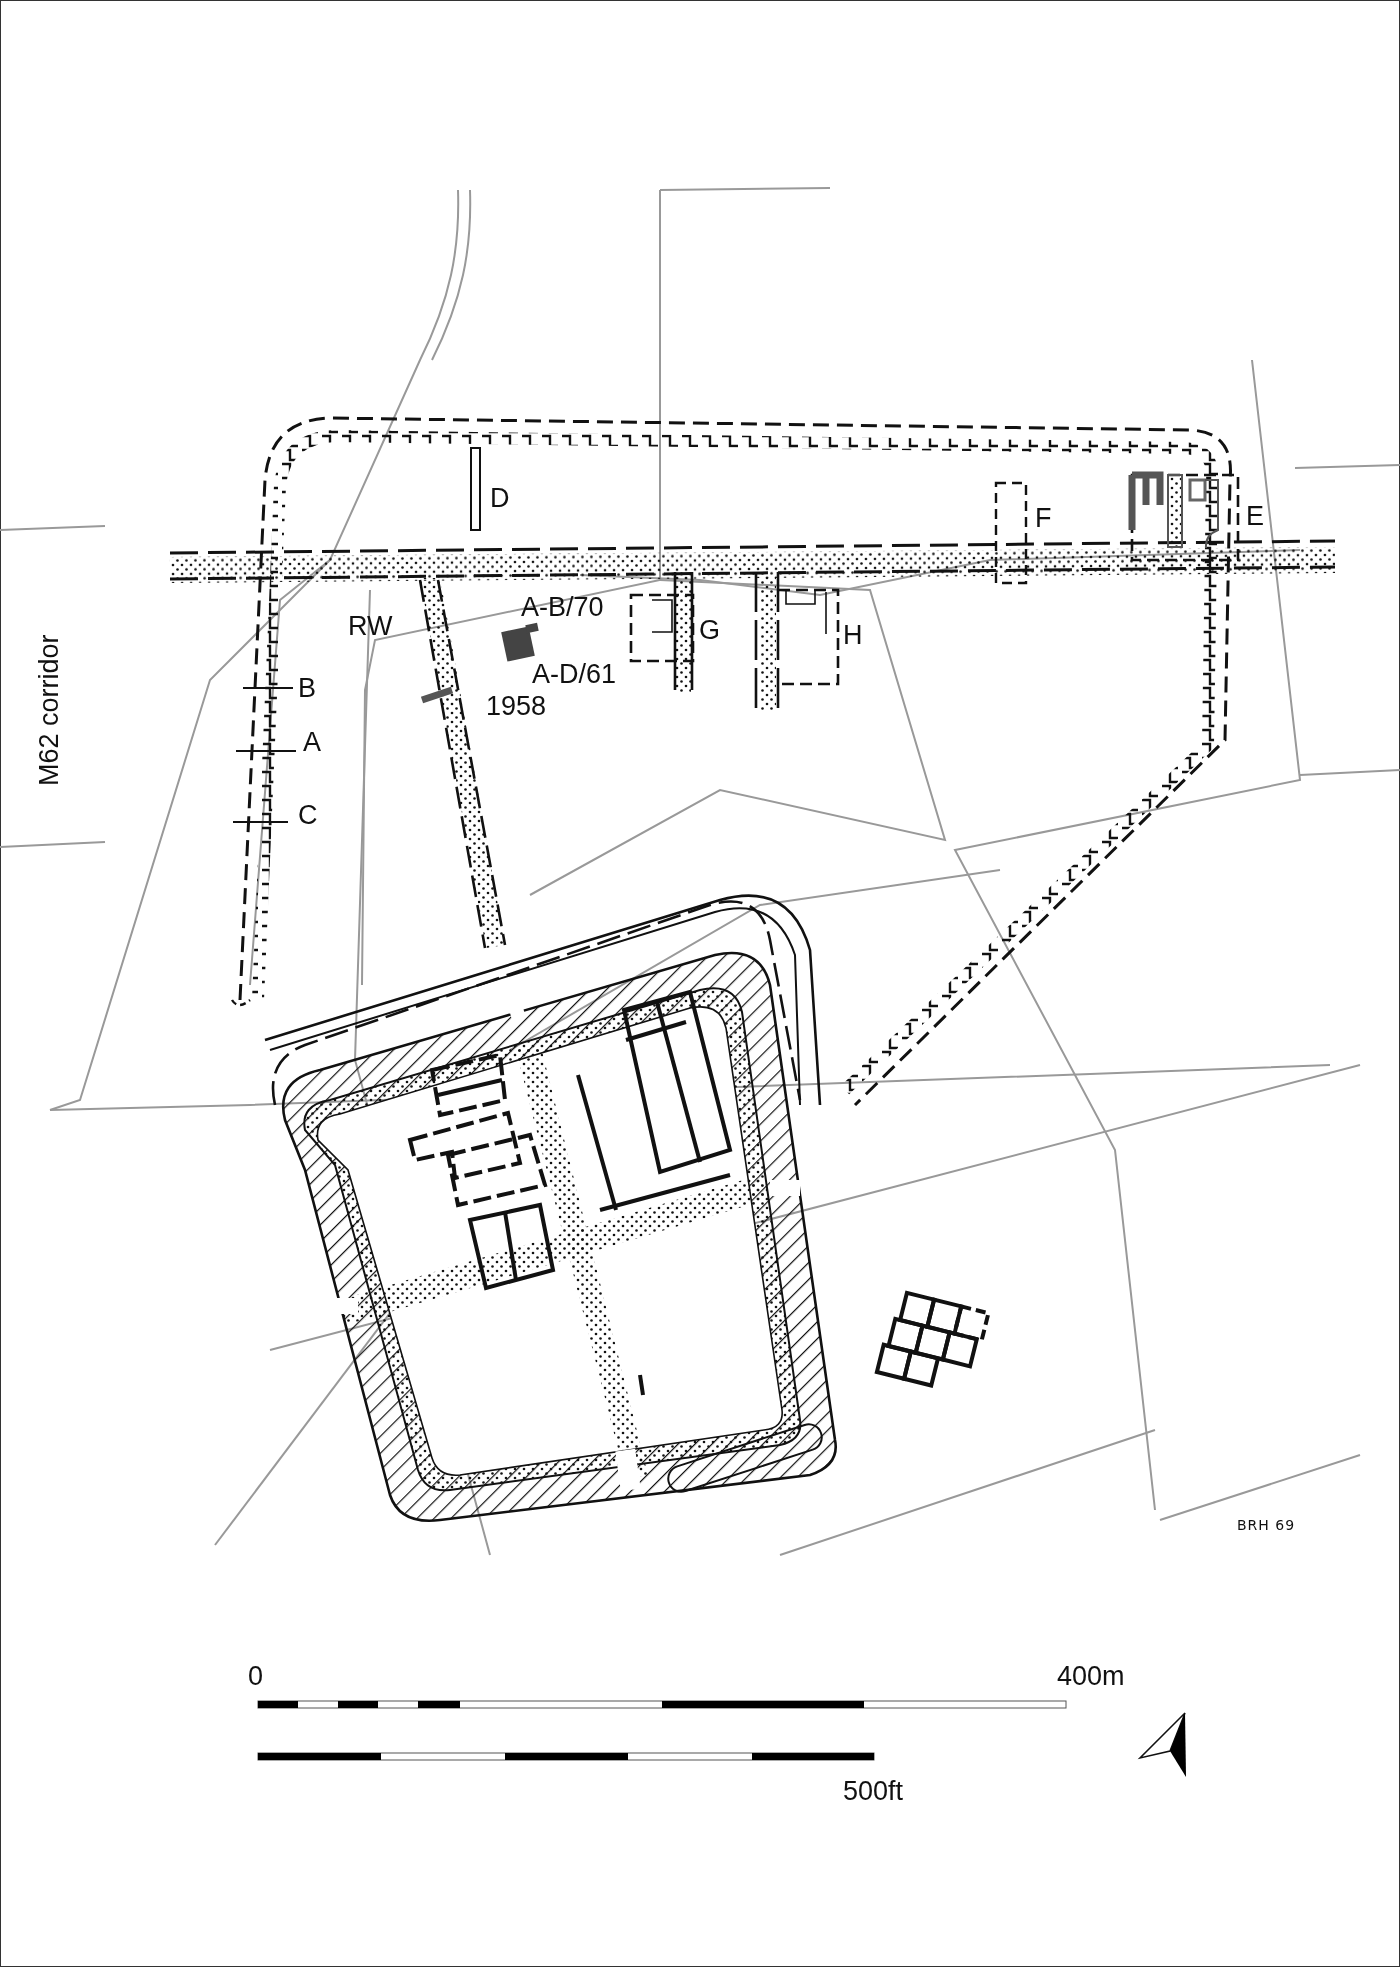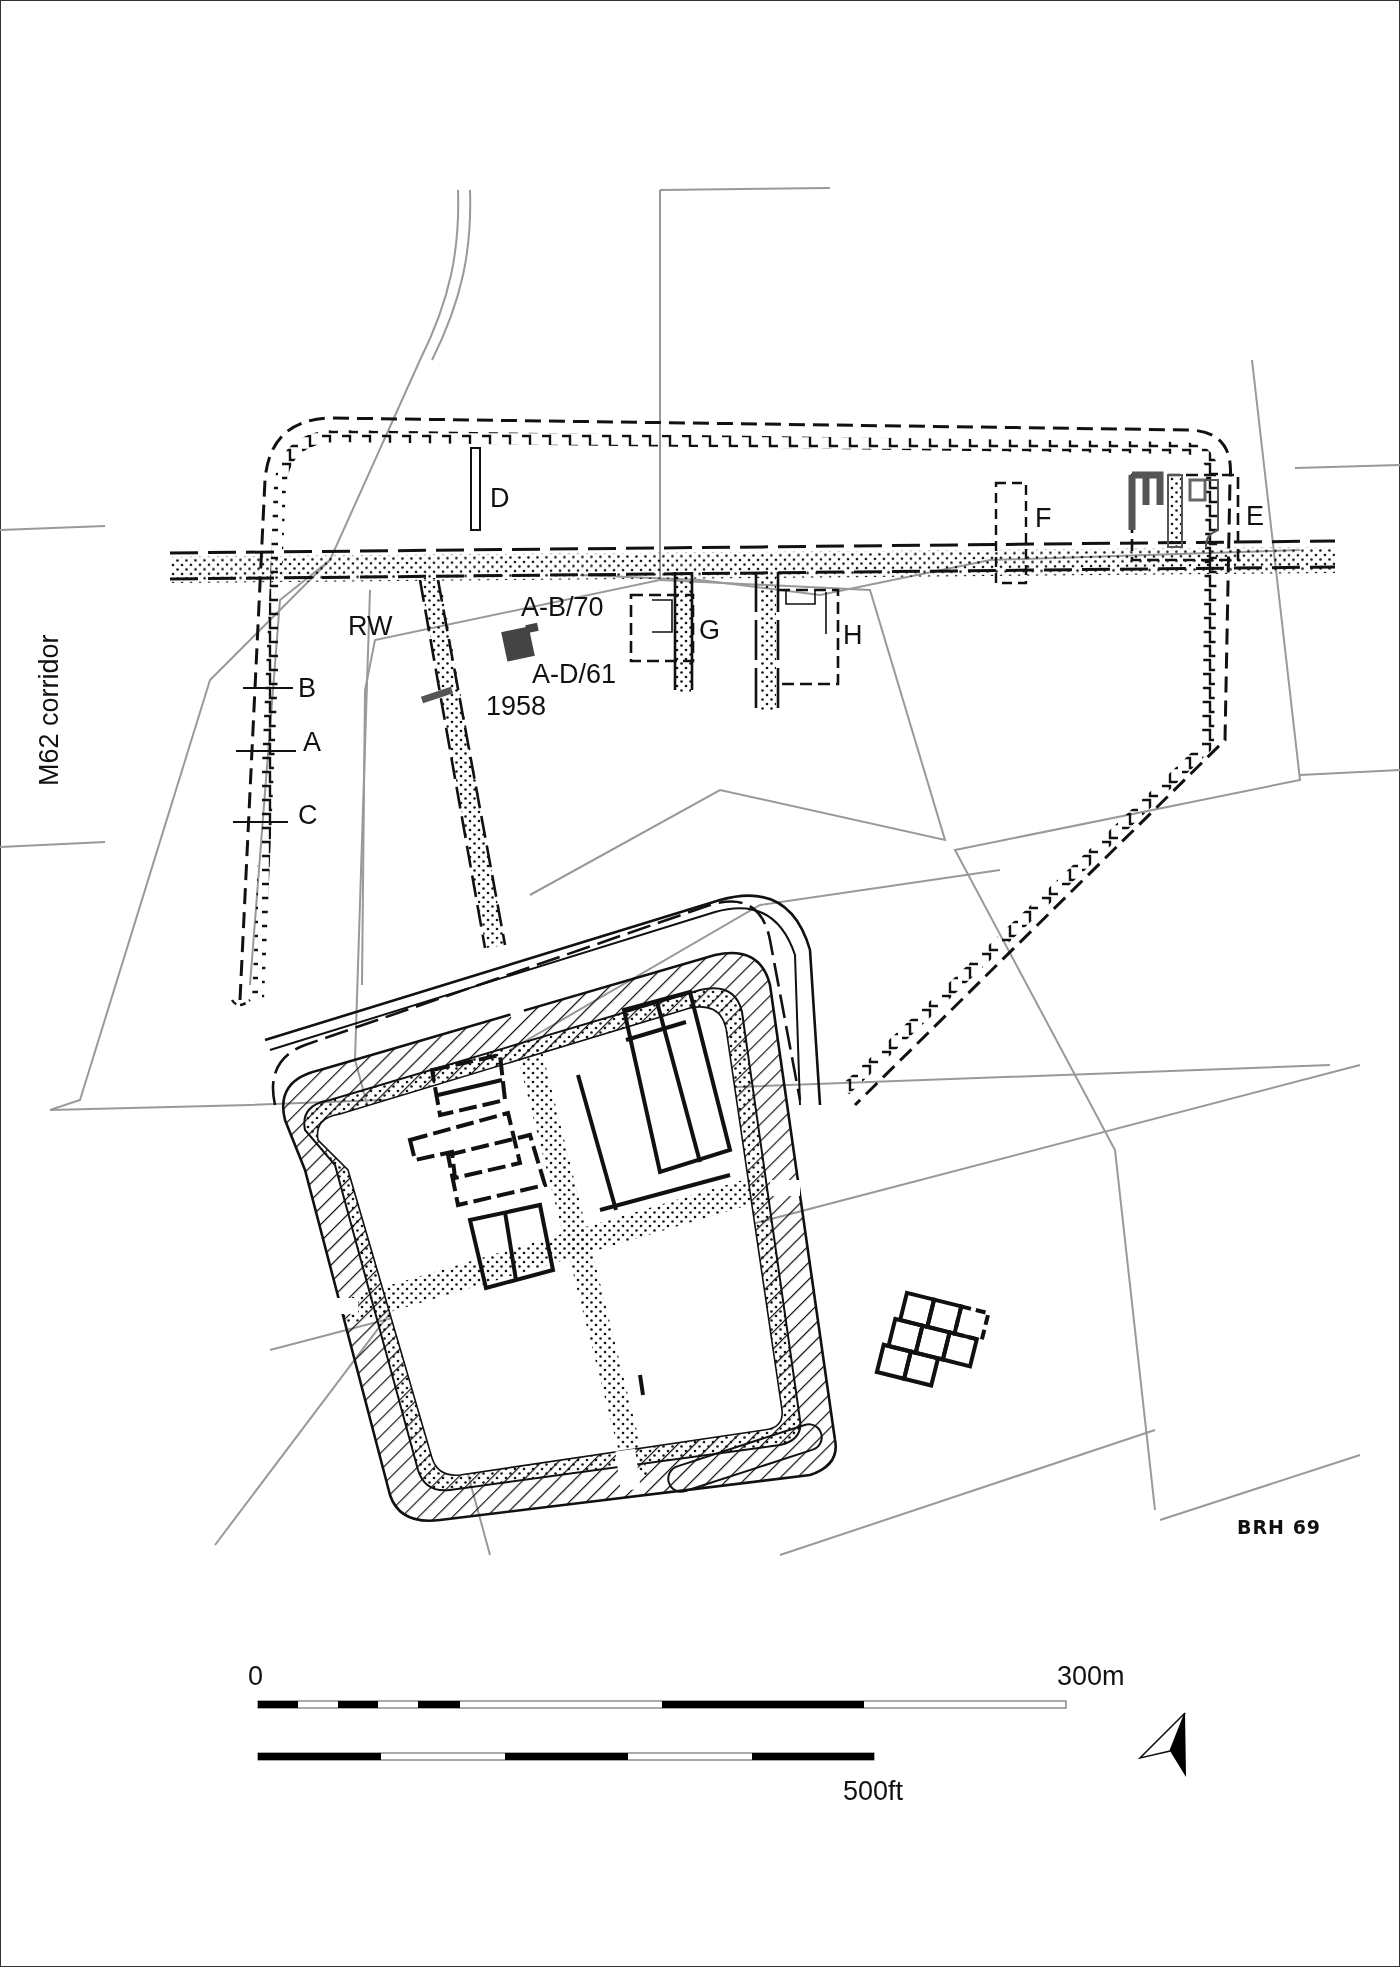--- a/index.html
+++ b/index.html
@@ -2,21 +2,21 @@
 <html><head>
 <meta charset="utf-8">
 <style>
   html, body { margin: 0; padding: 0; background: #ffffff; }
   body { width: 1400px; height: 1967px; position: relative; overflow: hidden;
          font-family: "Liberation Sans", sans-serif; }
   #frame { position: absolute; left: 0; top: 0; width: 1398px; height: 1965px; border: 1px solid #333; }
   svg#map { position: absolute; left: 0; top: 0; }
   .lbl { position: absolute; font-family: "Liberation Sans", sans-serif; color: #111; font-size: 27px; line-height: 1; white-space: nowrap; }
   .lbl.vert { transform: rotate(-90deg); transform-origin: left top; }
-  .lbl.ref { font-family: "DejaVu Sans", sans-serif; font-weight: bold; font-size: 19px; letter-spacing: 1px; }
+  .lbl.ref { font-family: "DejaVu Sans", sans-serif; font-weight: normal; font-size: 14px; letter-spacing: 1px; }
   .lbl.scale { font-size: 27px; }
 </style>
 </head>
 <body>
 
 <div id="frame"></div>
 
 <svg id="map" width="1400" height="1967" viewBox="0 0 1400 1967">
   <defs>
     <pattern id="dots" width="9" height="9" patternUnits="userSpaceOnUse">
@@ -188,14 +188,14 @@
 <div class="lbl" style="left:699px; top:617px;">G</div>
 <div class="lbl" style="left:843px; top:622px;">H</div>
 <div class="lbl" style="left:1035px; top:505px;">F</div>
 <div class="lbl" style="left:1246px; top:503px;">E</div>
 <div class="lbl" style="left:298px; top:675px;">B</div>
 <div class="lbl" style="left:303px; top:729px;">A</div>
 <div class="lbl" style="left:298px; top:802px;">C</div>
 <div class="lbl ref" style="left:1237px; top:1518px;">BRH 69</div>
 
 <div class="lbl scale" style="left:248px; top:1663px;">0</div>
-<div class="lbl scale" style="left:1057px; top:1663px;">300m</div>
+<div class="lbl scale" style="left:1057px; top:1663px;">400m</div>
 <div class="lbl scale" style="left:843px; top:1778px;">500ft</div>
 
 </body></html>

